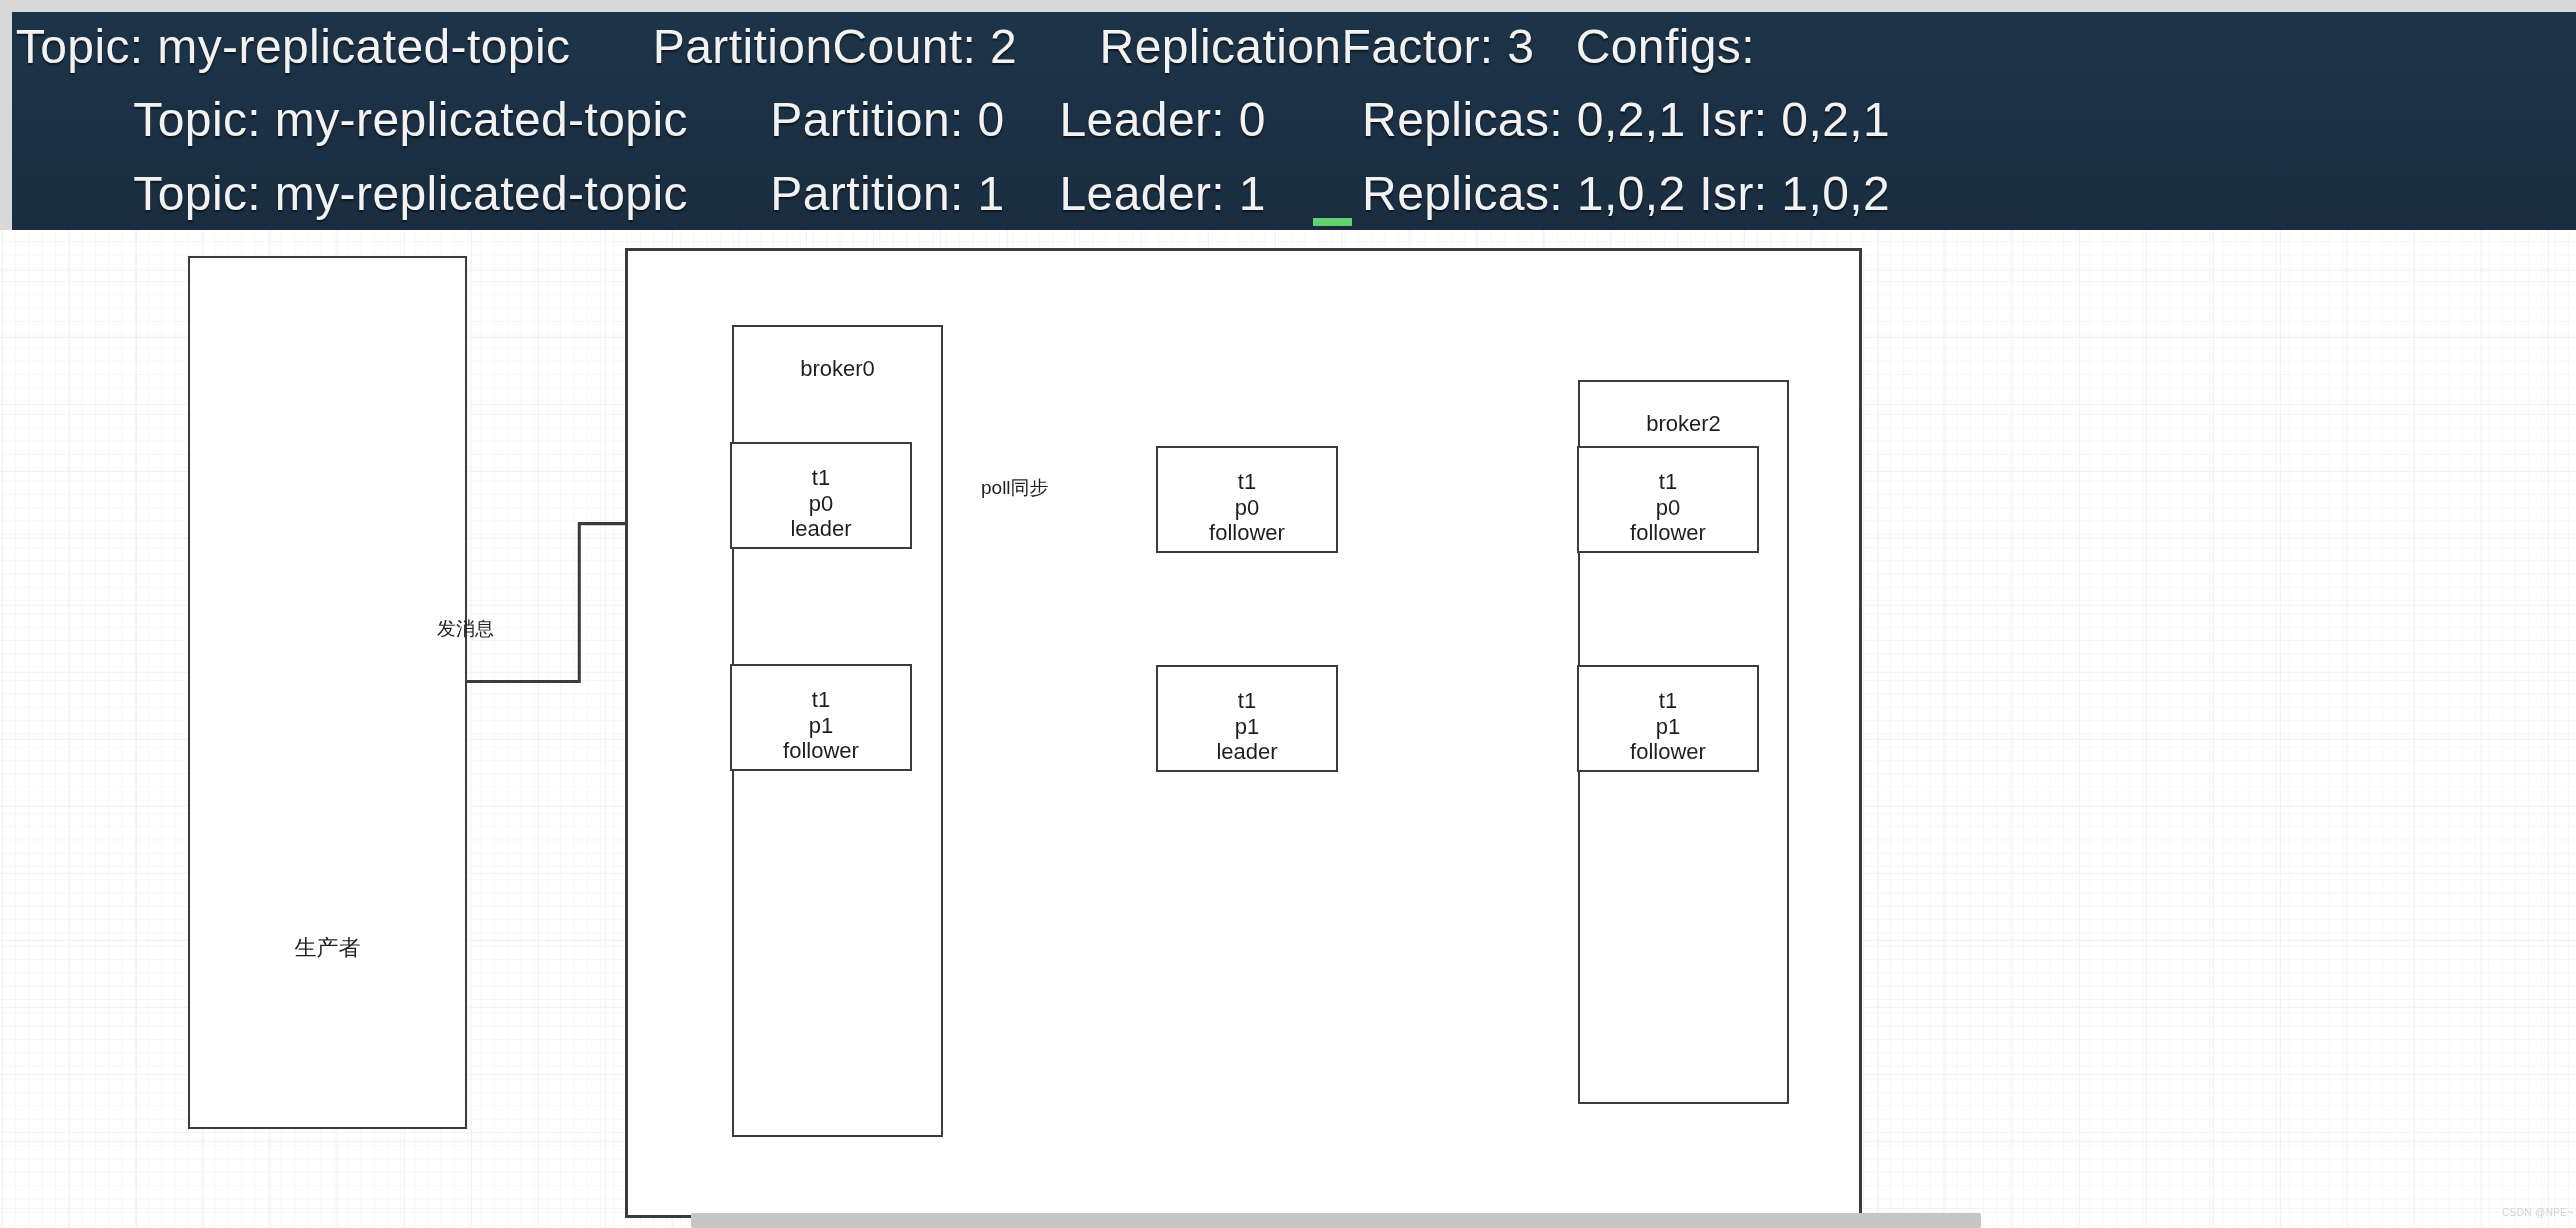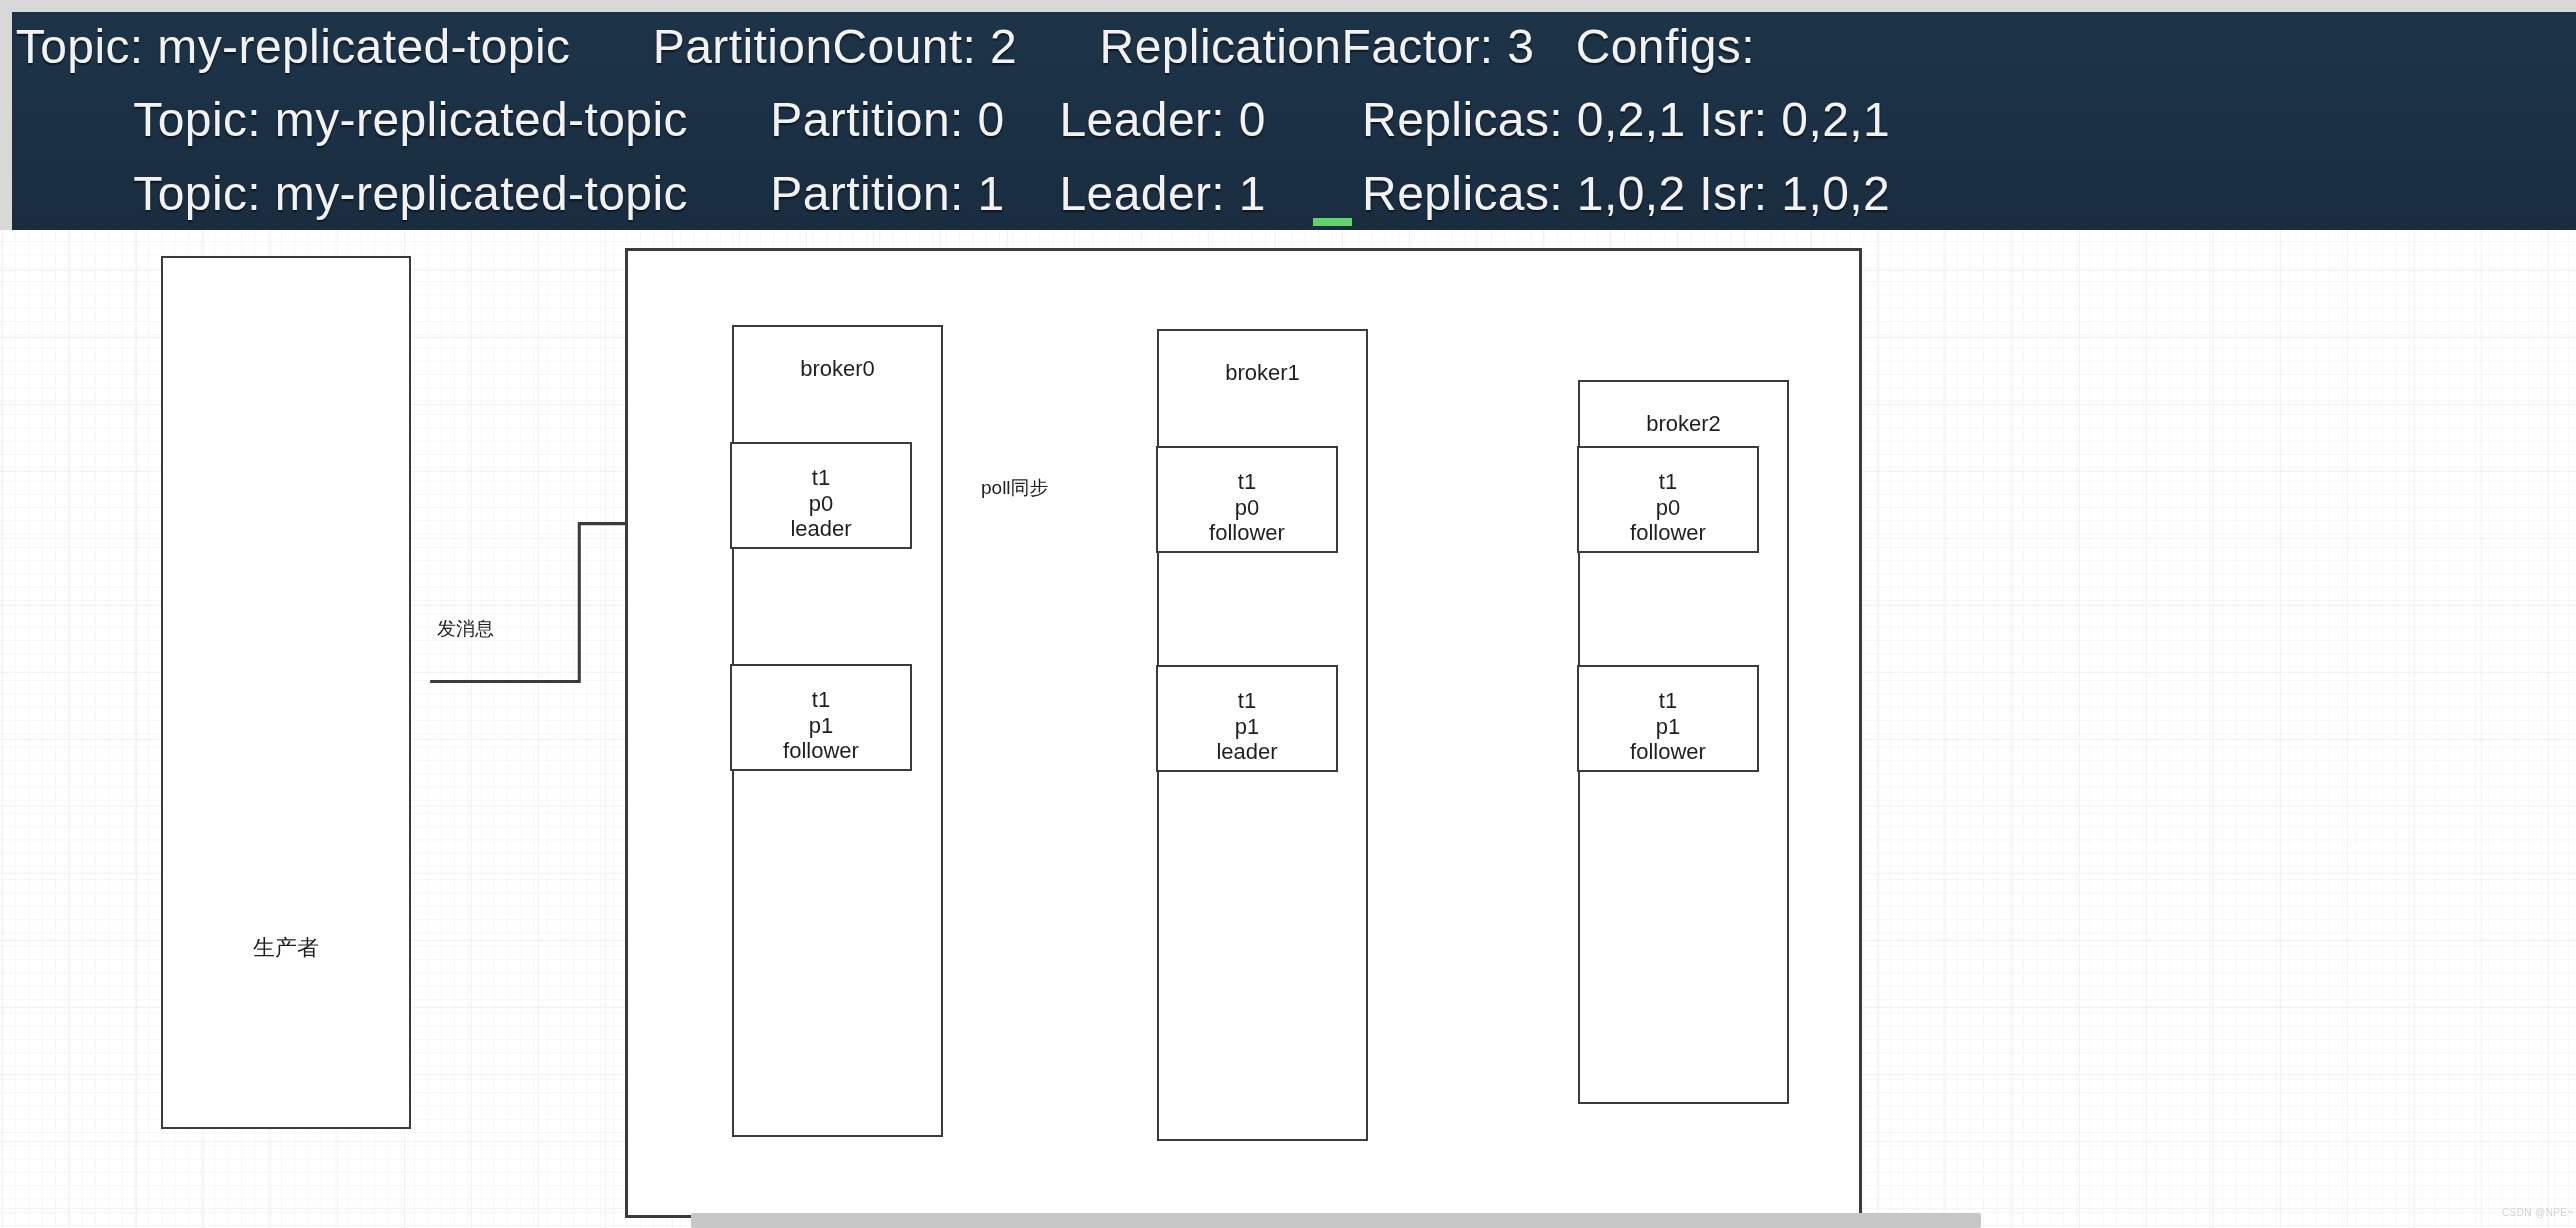--- a/index.html
+++ b/index.html
@@ -93,21 +93,21 @@
   }
 
   #cluster-box {
     left: 625px;
     top: 248px;
     width: 1237px;
     height: 970px;
     border-width: 3.5px;
   }
 
-  #producer-box { left: 161px; top: 256px; width: 250px; height: 873px; }
+  #producer-box { left: 188px; top: 256px; width: 279px; height: 873px; }
   #producer-label { top: 677px; }
 
   #consumer-box { left: 1993px; top: 269px; width: 253px; height: 870px; }
   #consumer-label { top: 690px; }
 
   
   .broker-col { width: 211px; }
   #broker0-col { left: 732px; top: 325px; height: 812px; text-decoration: underline; }
   #broker1-col { left: 1157px; top: 329px; height: 812px; }
   #broker2-col { left: 1578px; top: 340px; height: 724px; margin-top: 40px; }
@@ -208,23 +208,20 @@
   <div class="shape" id="cluster-box"></div>
 
   <div class="shape" id="producer-box">
     <span class="shape-label" id="producer-label">生产者</span>
   </div>
 
 
   <div class="shape broker-col" id="broker0-col">
     <span class="shape-label broker-title">broker0</span>
   </div>
-  <div class="shape broker-col" id="broker1-col">
-    <span class="shape-label broker-title">broker1</span>
-  </div>
   <div class="shape broker-col" id="broker2-col">
     <span class="shape-label broker-title">broker2</span>
   </div>
 
   <div class="shape part-box" id="b0-p0">
     <span class="shape-label part-label">t1</span>
     <span class="shape-label part-label" style="top:47px">p0</span>
     <span class="shape-label part-label" style="top:72px">leader</span>
   </div>
   <div class="shape part-box" id="b0-p1">

